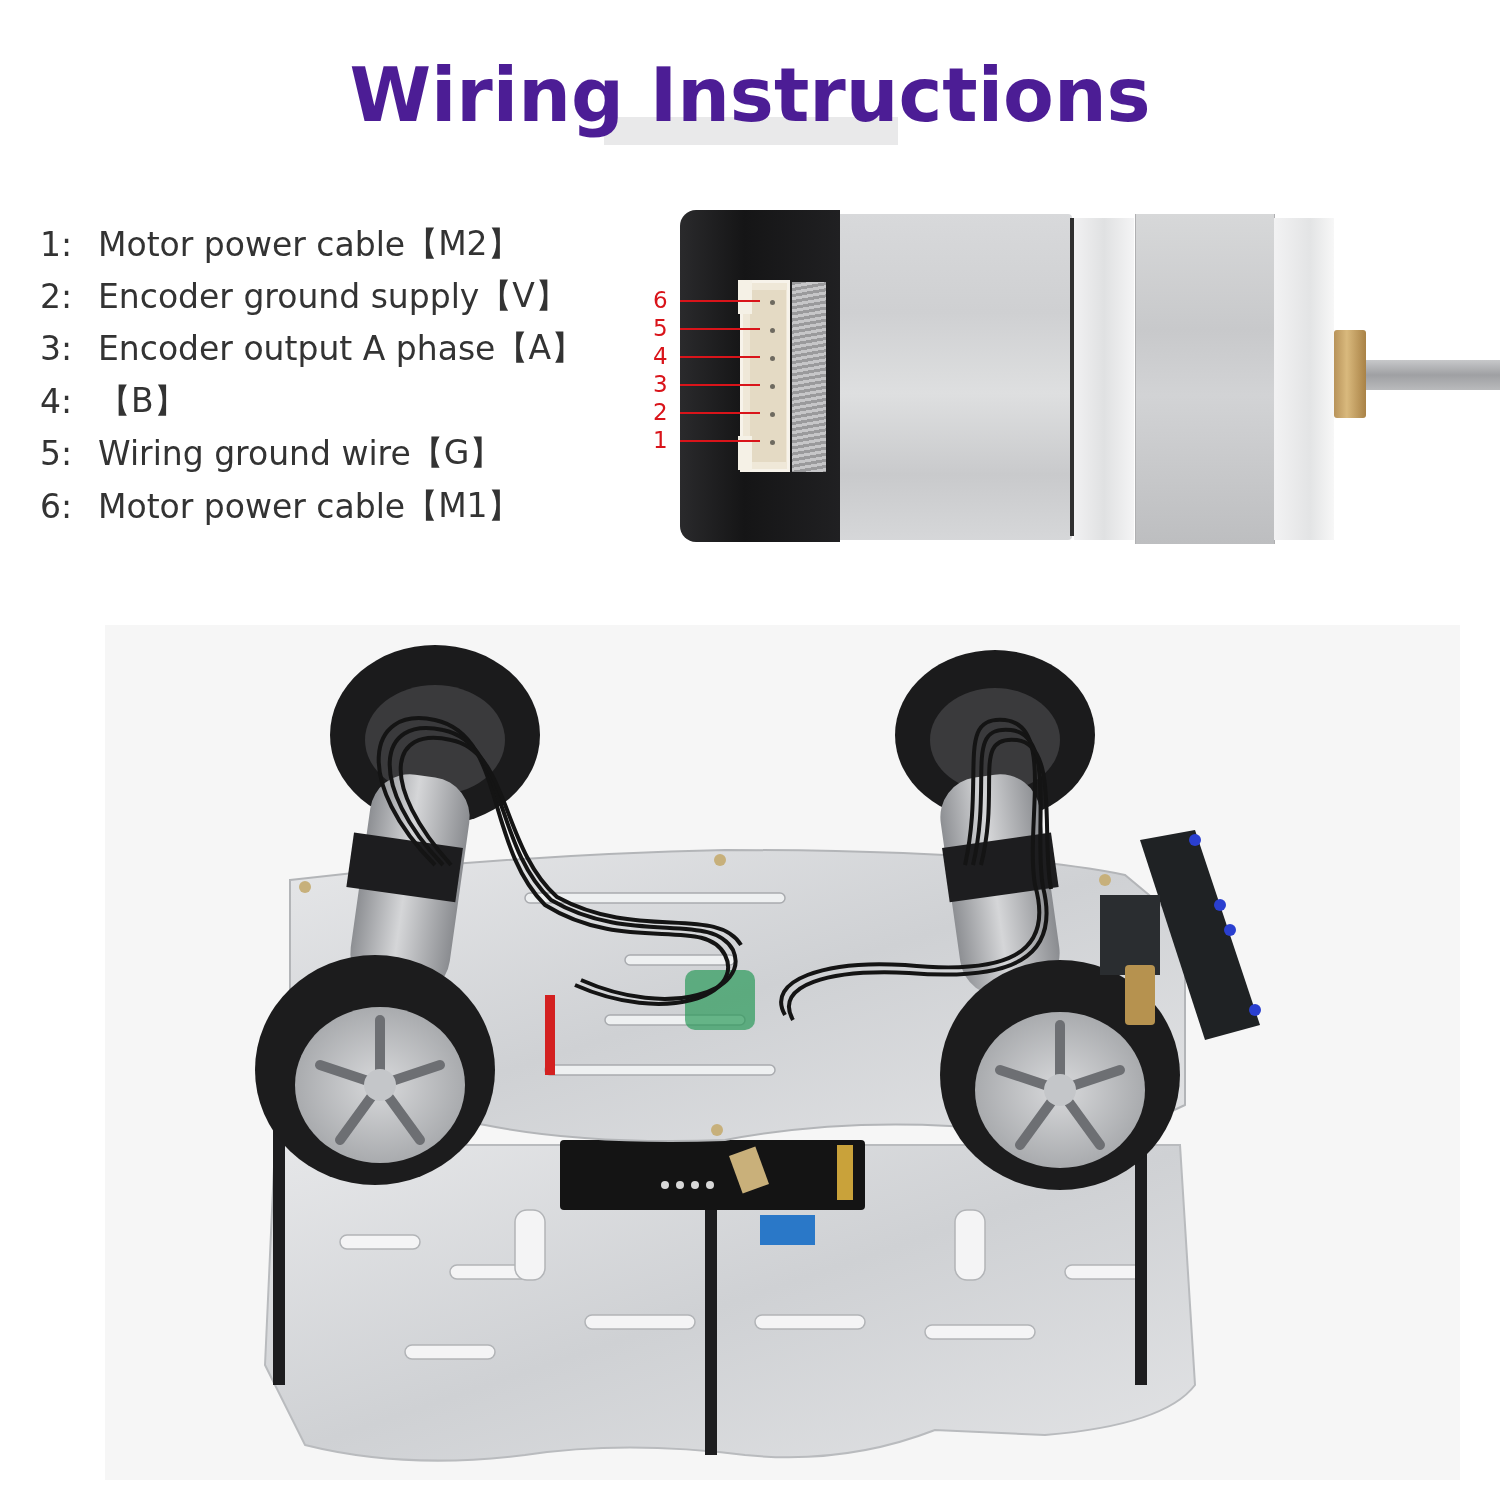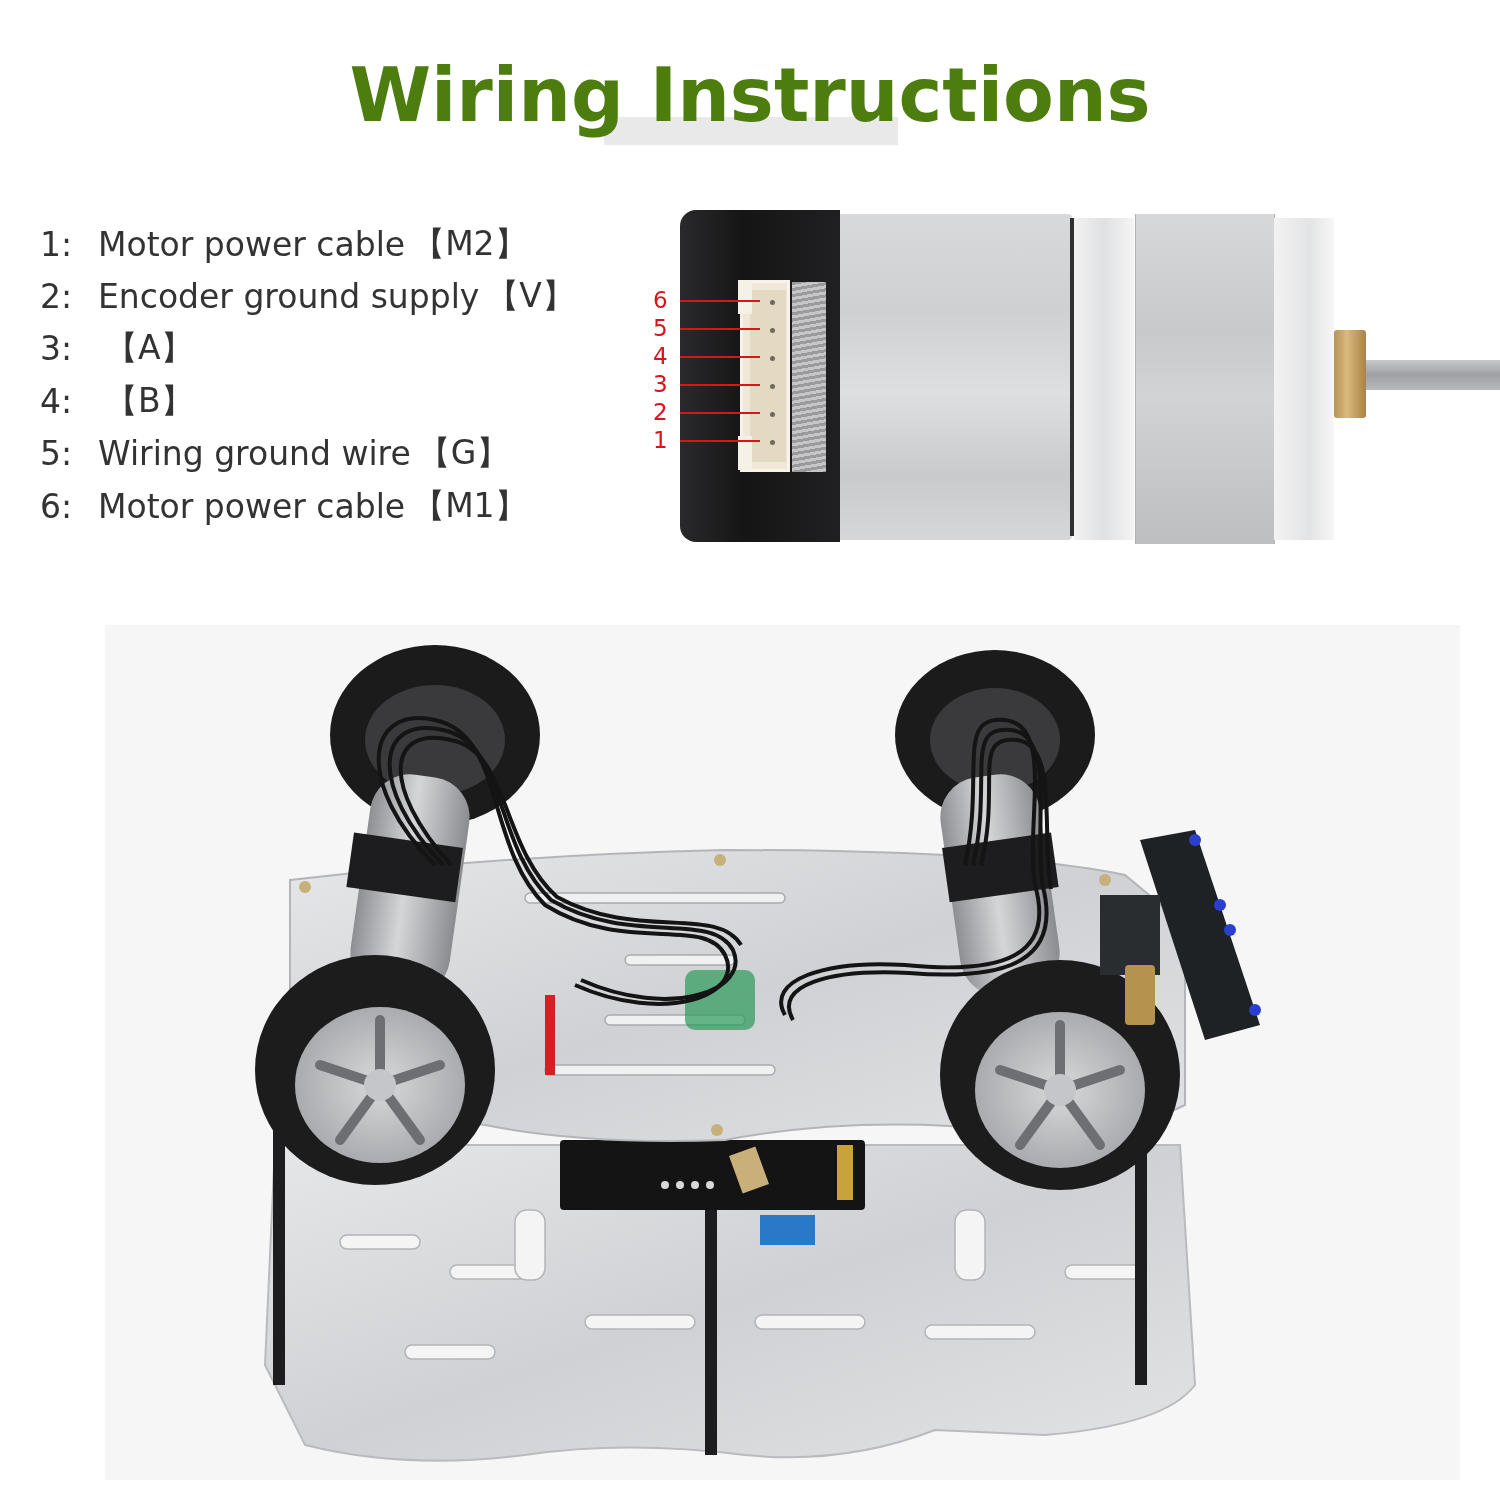--- a/index.html
+++ b/index.html
@@ -1,28 +1,28 @@
 <!DOCTYPE html>
 <html><head>
   <meta charset="utf-8">
   <style>
     html, body { margin: 0; padding: 0; background: #ffffff; }
     body { width: 1500px; height: 1500px; position: relative; overflow: hidden; font-family: "DejaVu Sans", sans-serif; }
 
     
     .title-wrap { position: absolute; left: 0; top: 45px; width: 1500px; height: 110px; }
     .title-underbar { position: absolute; left: 604px; top: 72px; width: 294px; height: 28px; background: #e9e9ea; }
-    .title { position: absolute; left: 0; top: 0; width: 1500px; text-align: center; color: #4d7c0f; font-family: "DejaVu Sans", sans-serif; font-size: 74px; font-weight: 600; letter-spacing: 0px; line-height: 100px; }
+    .title { position: absolute; left: 0; top: 0; width: 1500px; text-align: center; color: #4c1d95; font-family: "DejaVu Sans", sans-serif; font-size: 74px; font-weight: 600; letter-spacing: 0px; line-height: 100px; }
 
     
     .pin-list { position: absolute; left: 40px; top: 218px; margin: 0; padding: 0; list-style: none; }
     .pin-item { height: 52.4px; display: flex; align-items: center; color: #333333; font-family: "DejaVu Sans", sans-serif; font-size: 33px; white-space: nowrap; }
     .pin-num { display: inline-block; width: 58px; }
     .pin-desc { display: inline-block; }
-    .pin-code { display: inline-block; margin-left: 7px; }
+    .pin-code { display: inline-block; margin-left: 0; }
 
     
     .motor { position: absolute; left: 680px; top: 210px; width: 820px; height: 340px; }
     .motor-cap { position: absolute; left: 0; top: 0; width: 160px; height: 332px; background: linear-gradient(90deg, #2a2a2c 0%, #151516 40%, #202022 100%); border-radius: 16px 0 0 16px; }
     .motor-body { position: absolute; left: 150px; top: 4px; width: 242px; height: 326px; background: linear-gradient(180deg, #d8d9db 0%, #cfd0d2 30%, #dedfe0 55%, #c9cacc 80%, #d6d7d9 100%); border-radius: 0 4px 4px 0; }
     .motor-gap { position: absolute; left: 390px; top: 8px; width: 4px; height: 318px; background: #303030; }
     .gear-ring1 { position: absolute; left: 394px; top: 8px; width: 60px; height: 322px; background: linear-gradient(90deg, #f1f1f2 0%, #e0e1e2 50%, #f4f4f5 100%); }
     .gear-ring2 { position: absolute; left: 455px; top: 4px; width: 138px; height: 330px; background: linear-gradient(180deg, #d7d8d9 0%, #c8c9cb 35%, #d2d3d5 55%, #bdbec0 100%); border-left: 1px solid #b0b0b2; border-right: 1px solid #b0b0b2; }
     .gear-ring3 { position: absolute; left: 594px; top: 8px; width: 60px; height: 322px; background: linear-gradient(90deg, #f2f2f3 0%, #e3e4e5 60%, #f7f7f7 100%); }
     .bushing { position: absolute; left: 654px; top: 120px; width: 32px; height: 88px; background: linear-gradient(90deg, #b8935a 0%, #d9b97d 40%, #a98246 100%); border-radius: 3px; }
@@ -57,20 +57,21 @@
     <span class="pin-desc">Motor power cable</span>
     <span class="pin-code">【M2】</span>
   </li>
   <li class="pin-item">
     <span class="pin-num">2:</span>
     <span class="pin-desc">Encoder ground supply</span>
     <span class="pin-code">【V】</span>
   </li>
   <li class="pin-item">
     <span class="pin-num">3:</span>
+    <span class="pin-desc">Encoder output A phase</span>
     <span class="pin-code">【A】</span>
   </li>
   <li class="pin-item">
     <span class="pin-num">4:</span>
     <span class="pin-code"> 【B】</span>
   </li>
   <li class="pin-item">
     <span class="pin-num">5:</span>
     <span class="pin-desc">Wiring ground wire</span>
     <span class="pin-code">【G】</span>

